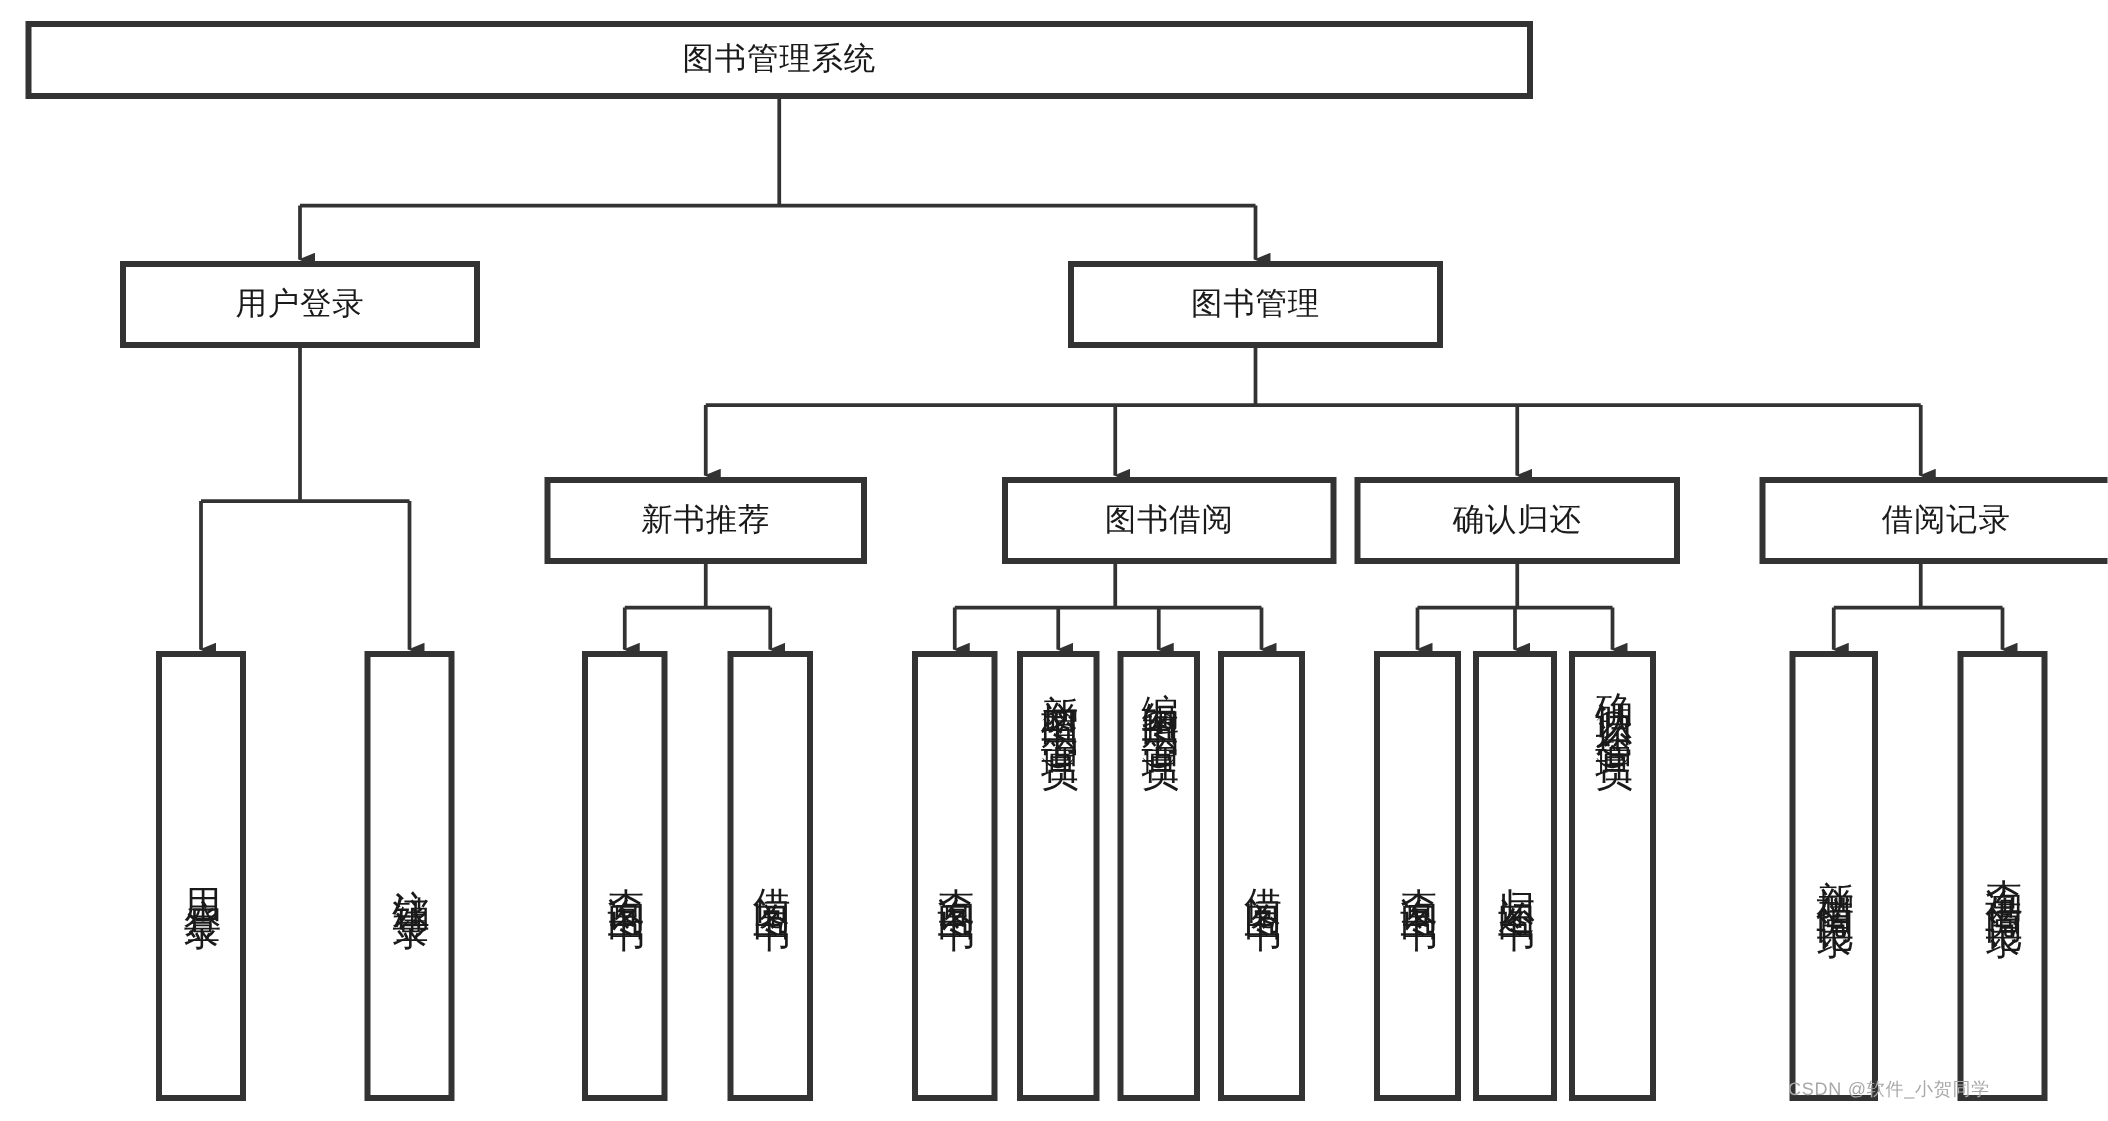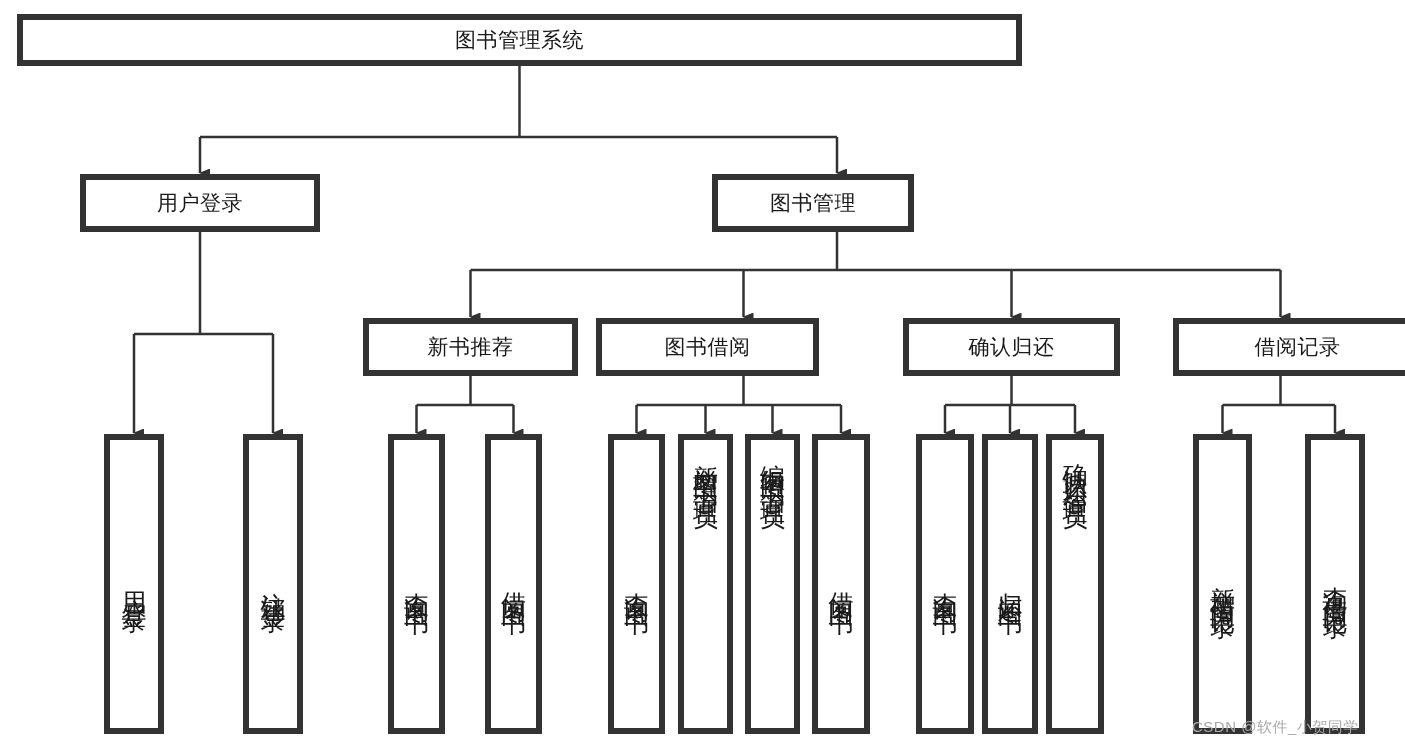--- a/index.html
+++ b/index.html
@@ -24,21 +24,21 @@
     position: absolute;
     left: 0;
     top: 0;
     width: 1405px;
     height: 747px;
   }
   .node-box {
     position: absolute;
     box-sizing: border-box;
     background: #ffffff;
-    border: 6px solid #000000;
+    border: 4px solid #000000;
     display: flex;
     align-items: center;
     justify-content: center;
     overflow: hidden;
   }
   .node-label-h {
     font-size: 21px;
     color: #1a1a1a;
     line-height: 1.1;
     white-space: nowrap;
@@ -59,21 +59,21 @@
     letter-spacing: 6px;
     white-space: nowrap;
     font-family: "Liberation Sans", "DejaVu Sans", sans-serif;
   }
   .node-box.vertical.centered {
     align-items: center;
     padding-top: 0;
   }
   .watermark {
     position: absolute;
-    font-size: 15px;
+    font-size: 12px;
     color: #a8a8a8;
     white-space: nowrap;
     font-family: "Liberation Sans", "DejaVu Sans", sans-serif;
     letter-spacing: 0.5px;
     text-align: right;
   }
 </style>
 </head>
 <body>
 
@@ -122,27 +122,27 @@
       </g>
   </svg>
 
   <div id="node-layer">
       <div class="node-box" style="left: 17px; top: 14px; width: 1005px; height: 52px; border-color: rgb(51, 51, 51);">
         <span class="node-label-h" style="color: rgb(26, 26, 26);">图书管理系统</span>
       </div>
       <div class="node-box" style="left: 80px; top: 174px; width: 240px; height: 58px; border-color: rgb(51, 51, 51);">
         <span class="node-label-h" style="color: rgb(26, 26, 26);">用户登录</span>
       </div>
-      <div class="node-box" style="left: 712px; top: 174px; width: 202px; height: 58px; border-color: rgb(51, 51, 51);">
+      <div class="node-box" style="left: 712px; top: 174px; width: 250px; height: 58px; border-color: rgb(51, 51, 51);">
         <span class="node-label-h" style="color: rgb(26, 26, 26);">图书管理</span>
       </div>
       <div class="node-box" style="left: 363px; top: 318px; width: 215px; height: 58px; border-color: rgb(51, 51, 51);">
         <span class="node-label-h" style="color: rgb(26, 26, 26);">新书推荐</span>
       </div>
-      <div class="node-box" style="left: 596px; top: 318px; width: 223px; height: 58px; border-color: rgb(51, 51, 51);">
+      <div class="node-box" style="left: 668px; top: 318px; width: 223px; height: 58px; border-color: rgb(51, 51, 51);">
         <span class="node-label-h" style="color: rgb(26, 26, 26);">图书借阅</span>
       </div>
       <div class="node-box" style="left: 903px; top: 318px; width: 217px; height: 58px; border-color: rgb(51, 51, 51);">
         <span class="node-label-h" style="color: rgb(26, 26, 26);">确认归还</span>
       </div>
       <div class="node-box" style="left: 1173px; top: 318px; width: 249px; height: 58px; border-color: rgb(51, 51, 51);">
         <span class="node-label-h" style="color: rgb(26, 26, 26);">借阅记录</span>
       </div>
       <div class="node-box vertical centered" style="left: 104px; top: 434px; width: 60px; height: 300px; border-color: rgb(51, 51, 51);">
         <span class="node-label-v" style="color: rgb(26, 26, 26); font-size: 25px; letter-spacing: 6px;">用户登录</span>

